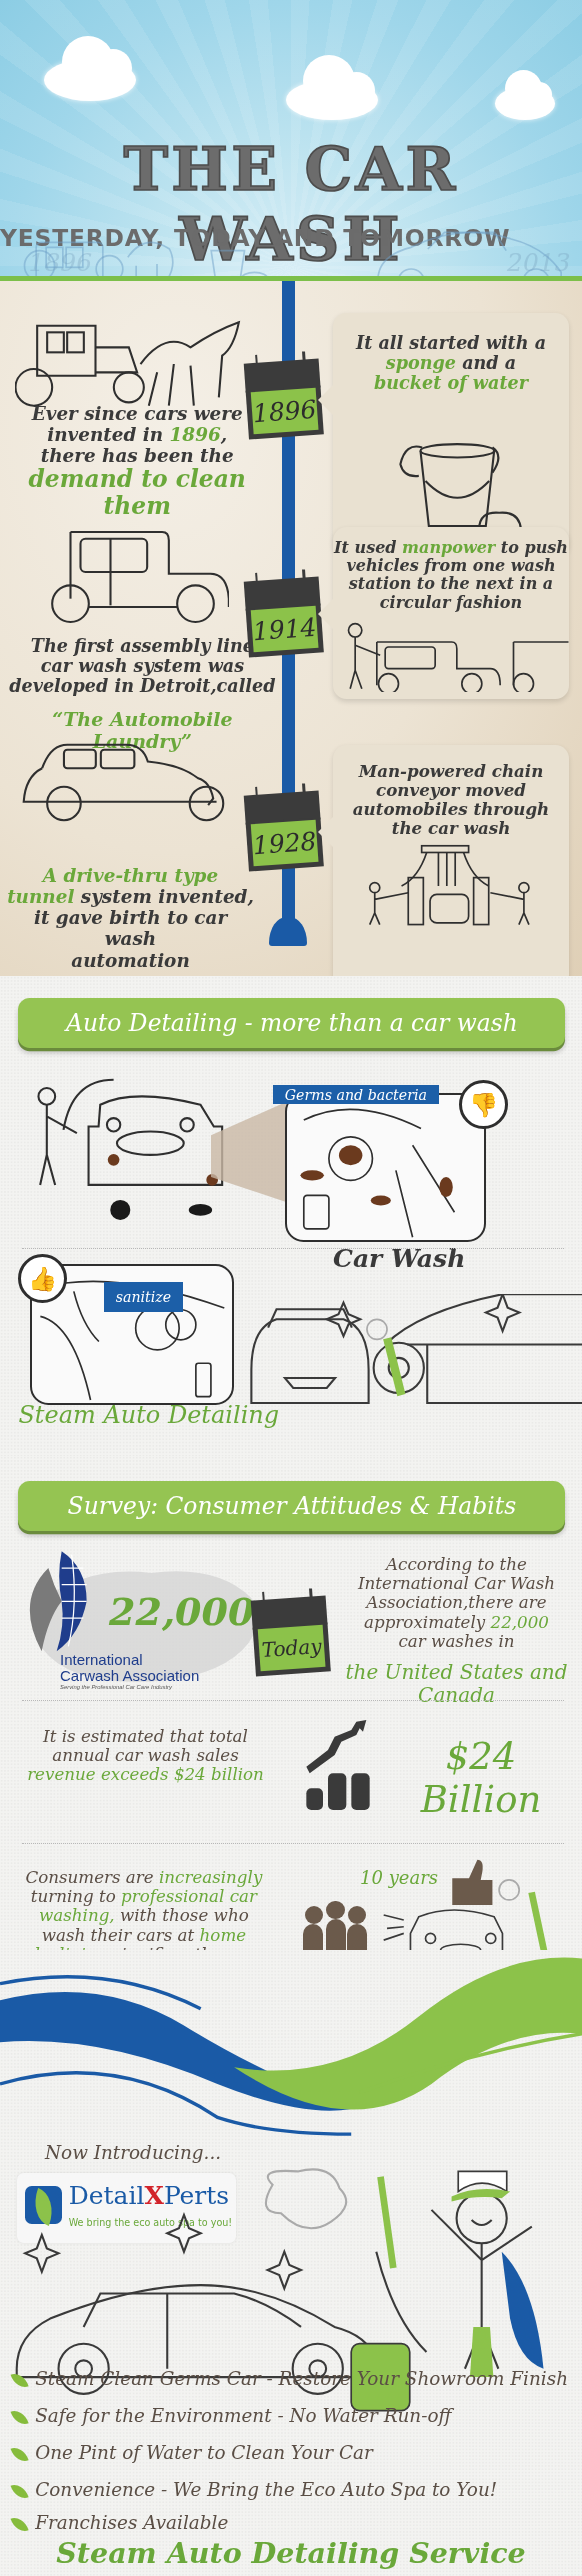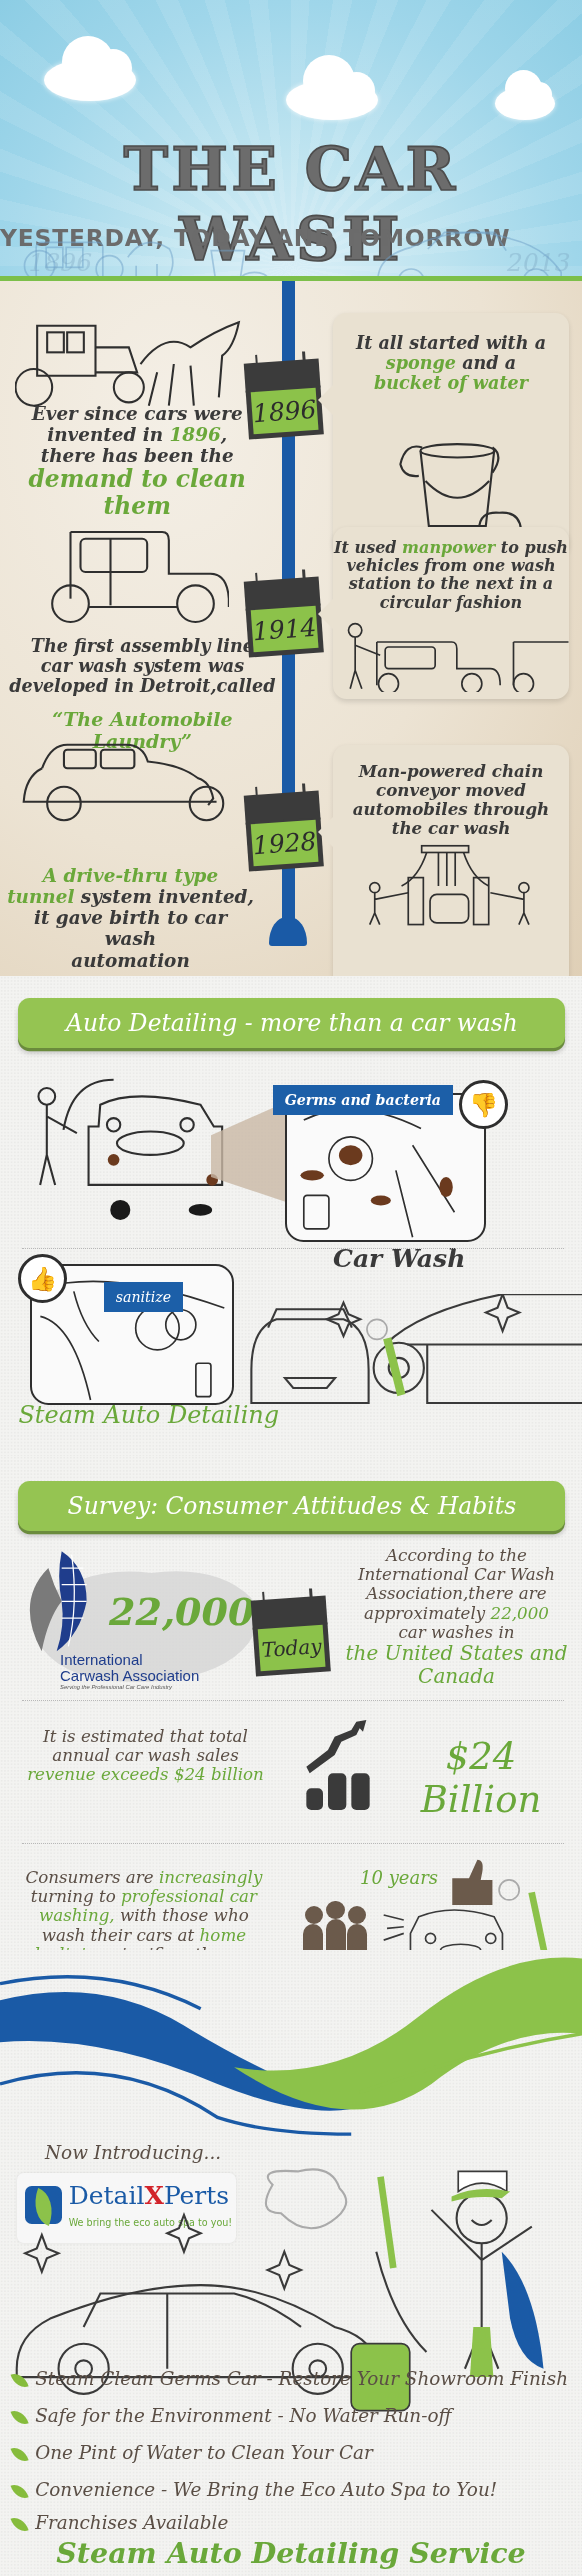--- a/index.html
+++ b/index.html
@@ -274,21 +274,21 @@
           <rect x="20" y="120" width="30" height="40" rx="4"></rect>
         </g>
         <g fill="#6b3a1e">
           <ellipse cx="76" cy="72" rx="14" ry="12"></ellipse>
             <ellipse cx="30" cy="96" rx="14" ry="6"></ellipse>
           <ellipse cx="112" cy="126" rx="12" ry="6"></ellipse>
             <ellipse cx="190" cy="110" rx="8" ry="12"></ellipse>
         </g>
       </svg>
     </div>
-    <div class="tag" style="left:273px; top:109px; height:30px;font-weight:bold;">Germs and bacteria</div>
+    <div class="tag" style="left:273px; top:109px; height:19px;">Germs and bacteria</div>
     <div class="thumb-badge" style="left:459px; top:104px;">👎</div>
     <div class="label-big dark" style="left:333px; top:268px;">Car Wash</div>
 
     <div class="dots" style="top:271px; left:318px; width:0;"></div>
     <div class="dots" style="top:272px;"></div>
 
     <div class="frame" style="left:30px; top:288px; width:204px; height:141px; overflow:hidden;">
       <svg width="204" height="141" viewBox="0 0 244 168">
         <g fill="none" stroke="#2f2f2f" stroke-width="2">
           <path d="M10 60 q40 10 60 100 M50 30 q10 40 30 60"></path>
@@ -338,27 +338,27 @@
       <div style="font-size:5.9px; font-style:italic; color:#555;">Serving the Professional Car Care Industry</div>
     </div>
     <div class="stat green" style="left:109px; top:134px; font-size:38px; font-weight:bold;">22,000</div>
     <div class="cal" style="left:253px; top:134px;">
       <div class="cal-ring l"></div>
         <div class="cal-ring r"></div>
       <div class="cal-top"></div>
         <div class="cal-bot"></div>
       <div class="cal-face" style="font-size:20px;">Today</div>
     </div>
-    <div class="stat brown" style="left:335px; top:90px; width:243px; font-size:16.7px;">
+    <div class="stat brown" style="left:335px; top:99px; width:243px; font-size:16.7px;">
       <div>According to the</div>
       <div>International Car Wash</div>
       <div>Association,there are</div>
       <div><span>approximately </span><span class="green">22,000</span></div>
       <div>car washes in</div>
-      <div class="green" style="font-size:20px;">the United States and</div>
+      <div class="green" style="font-size:20px;margin-top:10px;">the United States and</div>
       <div class="green" style="font-size:20px;">Canada</div>
     </div>
 
     <div class="dots" style="top:244px;"></div>
 
     <div class="stat brown" style="left:20px; top:271px; width:251px; font-size:16.7px;">
       <div>It is estimated that total</div>
       <div>annual car wash sales</div>
       <div class="green">revenue exceeds $24 billion</div>
     </div>

